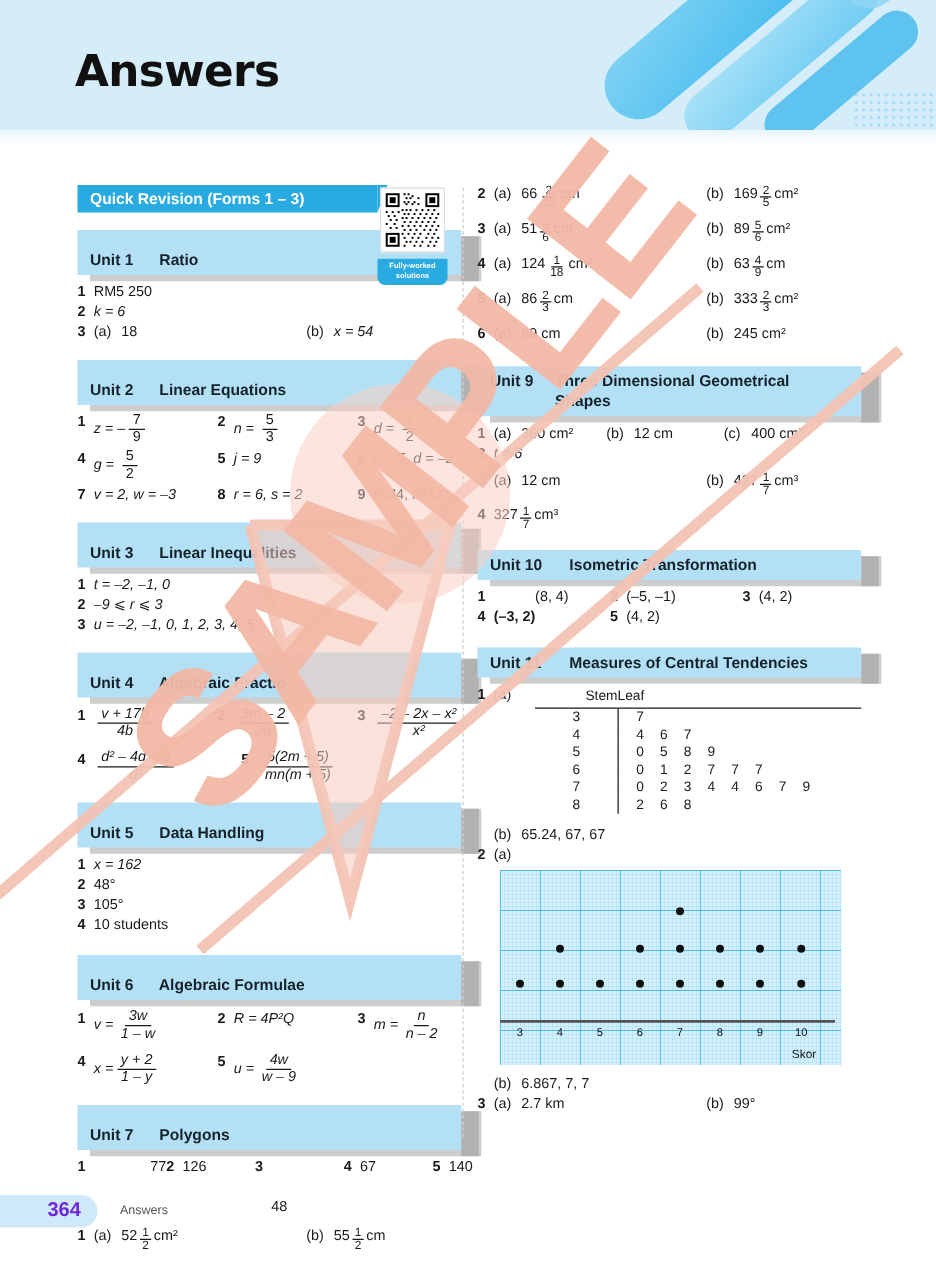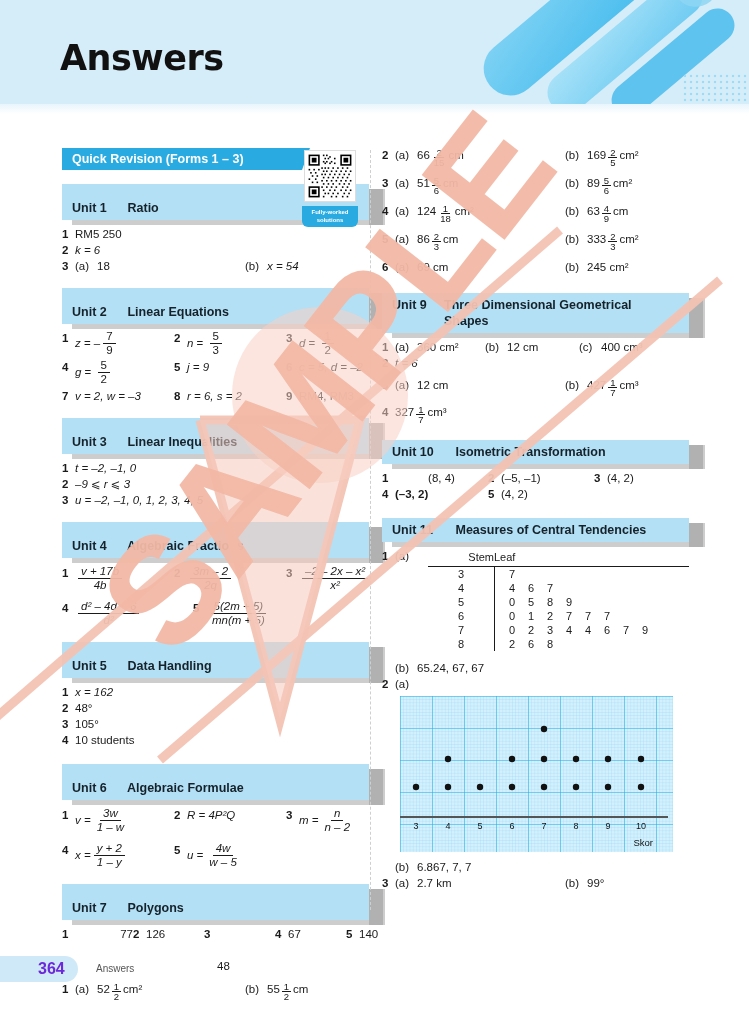--- a/index.html
+++ b/index.html
@@ -330,21 +330,21 @@
     </div>
     <div class="row sp" style="margin-top:10px;">
       <span class="num">4</span>
       <span class="cell w3"><span class="itl">x =</span><span class="frac">
             <span class="n itl">y + 2</span>
             <span class="d itl">1 – y</span>
           </span></span>
       <span class="num">5</span>
       <span class="cell"><span class="itl">u =</span><span class="frac">
             <span class="n itl">4w</span>
-            <span class="d itl">w – 5</span>
+            <span class="d itl">w – 9</span>
           </span></span>
     </div>
   </div>
 
   <div class="unit-head" style="margin-top:16px;">
     <span class="unit-head-shadow"></span>
     <span class="u">Unit 7</span>
     <span>Polygons</span>
   </div>
   <div class="ans">

